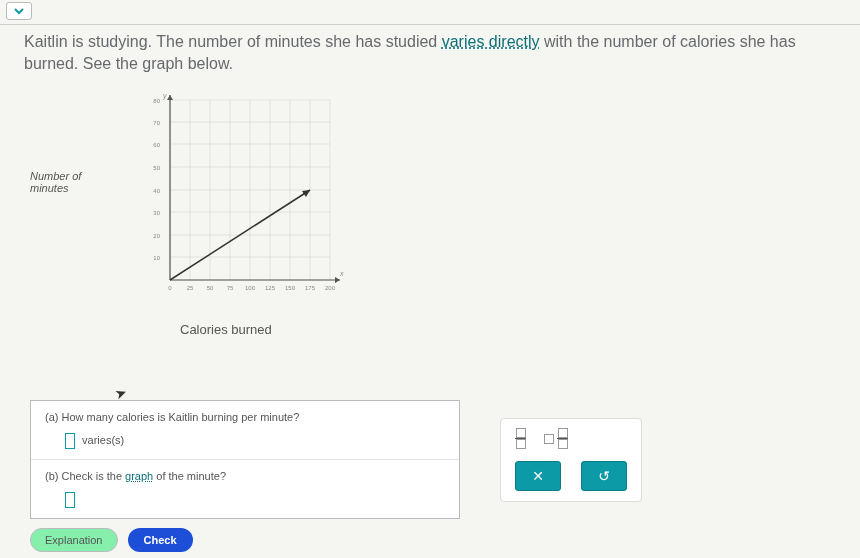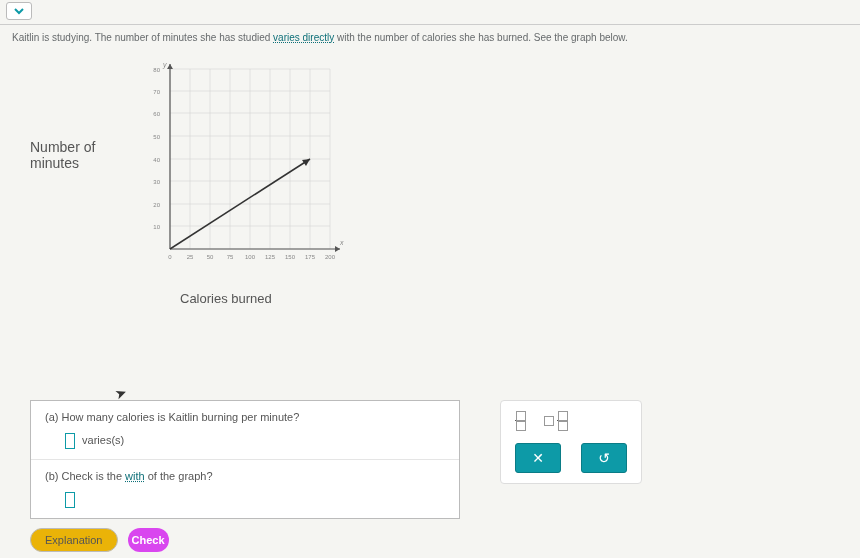--- a/index.html
+++ b/index.html
@@ -18,39 +18,40 @@
     height: 18px;
     margin: 2px 0 0 6px;
     background: #fff;
     display: flex;
     align-items: center;
     justify-content: center;
   }
   .topbar svg { width: 12px; height: 12px; }
   .divider { border-top: 1px solid #ccc; margin: 4px 0 6px 0; }
   .problem-text {
-    font-size: 10px;
+    font-size: 16px;
     color: #666a6c;
-    padding: 0 12px 6px 12px;
+    padding: 0 12px 6px 24px;
     line-height: 1.4;
   }
   .link-term { color: #0d6f78; text-decoration: underline dotted; }
   .graph-area {
     position: relative;
     margin: 8px 0 0 30px;
     height: 250px;
   }
   .y-axis-label {
     position: absolute;
     left: 0;
     top: 80px;
-    font-size: 14px;
+    font-size: 11px;
     color: #555;
     width: 70px;
     text-align: left;
+    font-style: italic;
   }
   .x-axis-label {
     position: absolute;
     left: 150px;
     top: 232px;
     font-size: 13px;
     color: #555;
   }
   .chart-svg {
     position: absolute;
@@ -64,21 +65,21 @@
     font-size: 14px;
     color: #333;
     transform: rotate(-20deg);
   }
   .answer-section {
     position: absolute;
     left: 30px;
     top: 400px;
     display: flex;
     gap: 40px;
-    align-items: flex-start;
+    align-items: center;
   }
   .question-box {
     border: 1px solid #bbb;
     background: #fff;
     width: 430px;
     font-size: 11px;
     color: #555;
   }
   .qrow {
     border-bottom: 1px solid #e5e5e5;
@@ -129,34 +130,34 @@
   .bottom-bar {
     position: absolute;
     left: 30px;
     bottom: 6px;
     display: flex;
     gap: 10px;
     align-items: center;
   }
   .explain-btn {
     border: 1px solid #bbb;
-    background: #eab308;
+    background: #86efac;
     color: #555;
     font-size: 11px;
     padding: 5px 14px;
     border-radius: 14px;
     cursor: pointer;
     text-align: right;
   }
   .check-btn {
-    background: #d946ef;
+    background: #1d4ed8;
     color: #fff;
     font-size: 11px;
     font-weight: bold;
-    padding: 6px 4px;
+    padding: 6px 16px;
     border-radius: 14px;
     border: none;
     cursor: pointer;
   }
   .tick-label { font-size: 6px; fill: #888; font-family: Arial; }
   .axis-letter { font-size: 7px; fill: #888; font-family: Arial; font-style: italic;}
 </style>
 </head>
 <body>
 
@@ -235,21 +236,21 @@
 <div class="answer-section">
   <div class="question-box">
     <div class="qrow">
       <div style="margin-bottom:10px;">(a) How many calories is Kaitlin burning per minute?</div>
       <div style="padding-left:20px;">
         <span class="input-slot"></span>
         <span>varies(s)</span>
       </div>
     </div>
     <div class="qrow" style="border-bottom:none;">
-      <span>(b) Check is the </span><span class="link-term">with</span><span> of the graph?</span>
+      <span>(b) Check is the </span><span class="link-term">graph</span><span> of the minute?</span>
       <div style="padding-left:20px; margin-top:10px;">
         <span class="input-slot"></span>
       </div>
     </div>
   </div>
 
   <div class="toolbox">
     <div class="tool-row">
       <span class="frac">
         <span class="fb">

